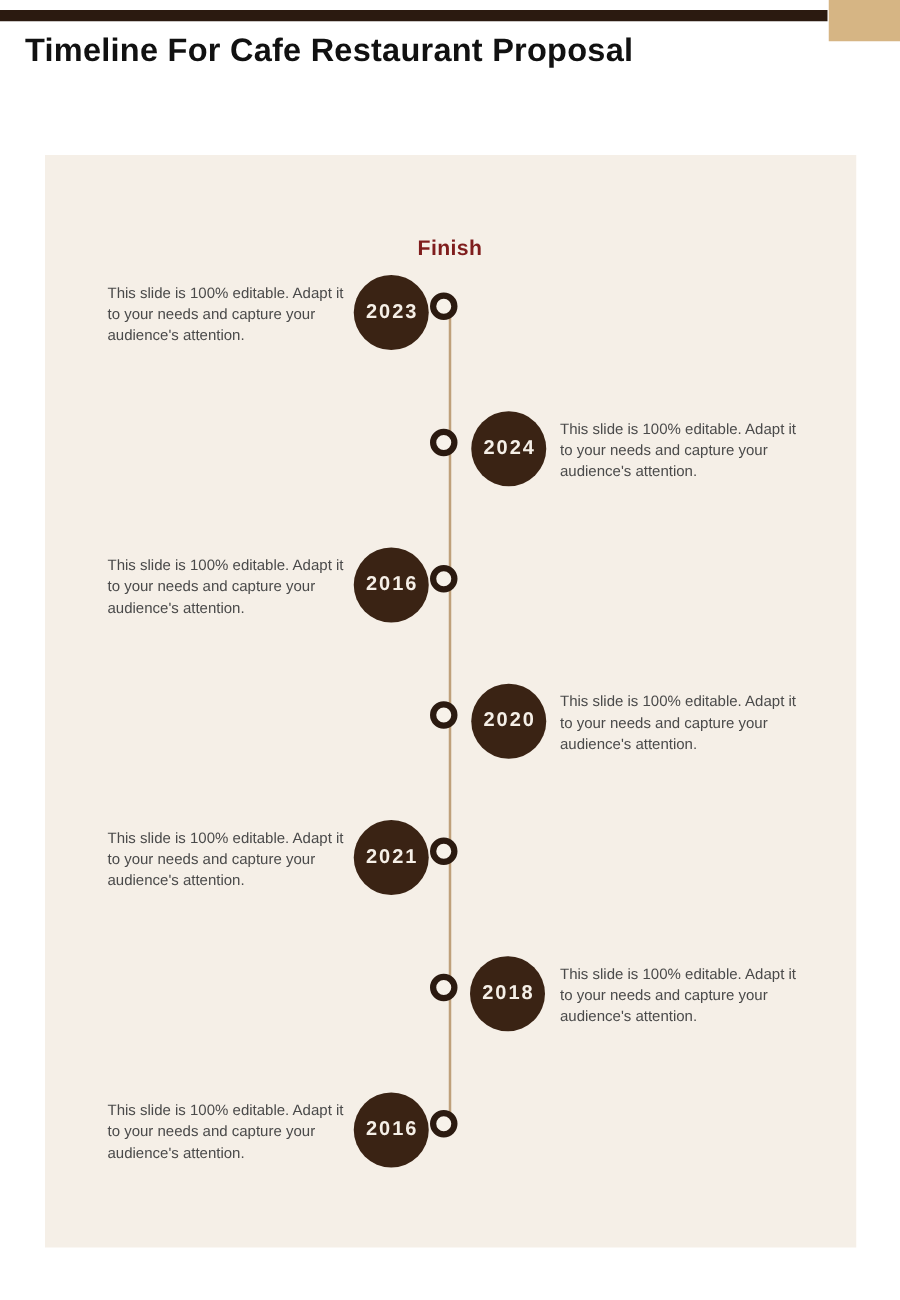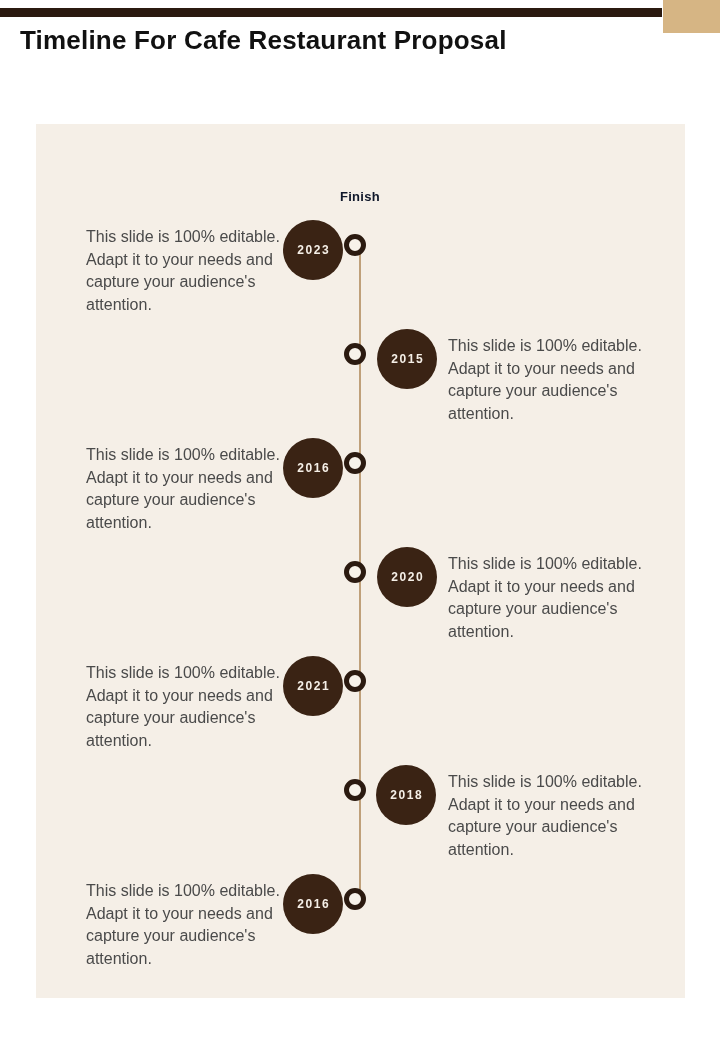--- a/index.html
+++ b/index.html
@@ -47,23 +47,23 @@
     left:36px; top:124px;
     width:649px; height:874px;
     background:#f5efe7;
   }
 
   
   .endpoint {
     position:absolute;
     width:160px;
     text-align:center;
-    font-size:13px;
+    font-size:17px;
     font-weight:bold;
-    color:#0f172a;
+    color:#7f1d1d;
     letter-spacing:0.3px;
   }
   .endpoint.finish { left:280px; top:189px; }
   .endpoint.start  { left:280px; top:940px; }
 
   
   .spine {
     position:absolute;
     left:359px; top:250px;
     width:1.6px; height:654px;
@@ -72,41 +72,41 @@
 
   
   .row { position:absolute; left:0; width:649px; height:0; }
 
   .year-circle {
     position:absolute;
     width:60px; height:60px;
     border-radius:50%;
     background:#3a2314;
     color:#f5efe7;
-    font-size:12px;
+    font-size:16px;
     font-weight:bold;
     letter-spacing:1.6px;
     display:flex;
     align-items:center;
     justify-content:center;
     text-indent:1.6px;
   }
 
   .ring {
     position:absolute;
     width:22px; height:22px;
     border-radius:50%;
     background:#f7f2ea;
     border:5px solid #2b1a10;
   }
 
   .desc {
     position:absolute;
     width:196px;
-    font-size:16px;
+    font-size:12px;
     line-height:1.42;
     color:#4a4a4a;
   }
   .desc.left  { text-align:left; }
   .desc.right { text-align:left; }
 </style>
 </head>
 <body>
 
 <div id="slide">
@@ -123,21 +123,21 @@
   <div class="spine"></div>
 
   <div id="rows">
       <div class="row" style="top: 250px;">
         <div class="ring" style="left: 344px; top: -16px;"></div>
         <div class="year-circle" style="left: 283px; top: -30px;">2023</div>
         <div class="desc left" style="left: 86px; top: -24px;">This slide is 100% editable. Adapt it to your needs and capture your audience's attention.</div>
       </div>
       <div class="row" style="top: 359px;">
         <div class="ring" style="left: 344px; top: -16px;"></div>
-        <div class="year-circle" style="left: 377px; top: -30px;">2015</div>
+        <div class="year-circle" style="left: 377px; top: -30px;">2024</div>
         <div class="desc right" style="left: 448px; top: -24px;">This slide is 100% editable. Adapt it to your needs and capture your audience's attention.</div>
       </div>
       <div class="row" style="top: 468px;">
         <div class="ring" style="left: 344px; top: -16px;"></div>
         <div class="year-circle" style="left: 283px; top: -30px;">2016</div>
         <div class="desc left" style="left: 86px; top: -24px;">This slide is 100% editable. Adapt it to your needs and capture your audience's attention.</div>
       </div>
       <div class="row" style="top: 577px;">
         <div class="ring" style="left: 344px; top: -16px;"></div>
         <div class="year-circle" style="left: 377px; top: -30px; text-align: center;">2020</div>

